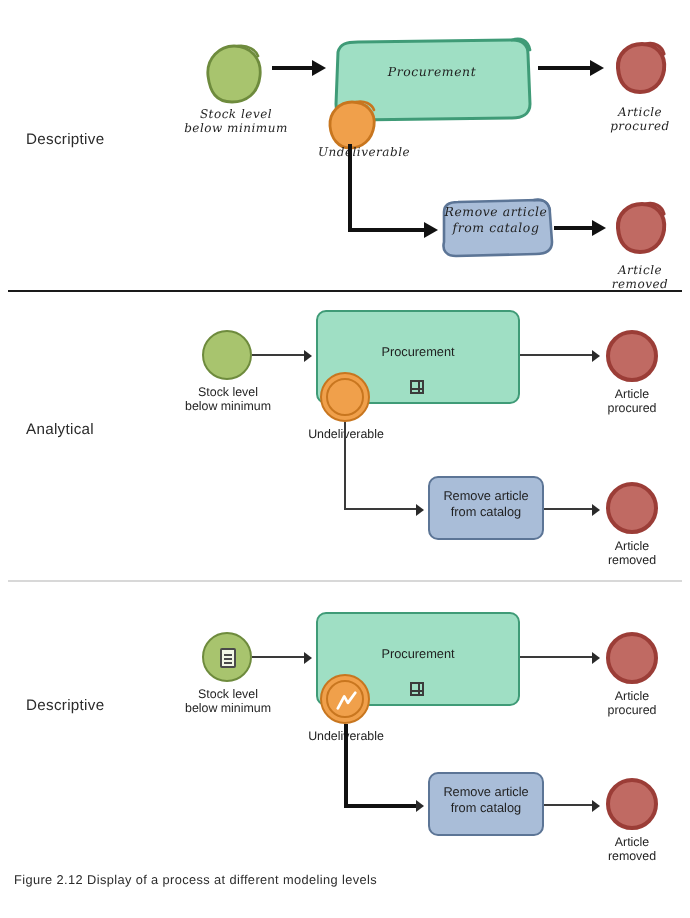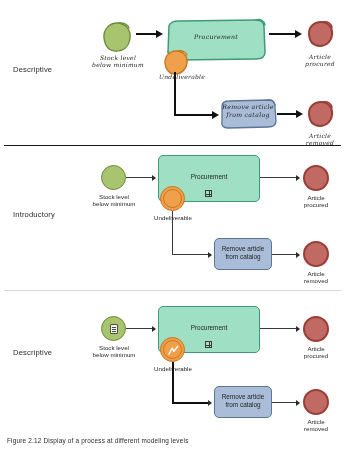--- a/index.html
+++ b/index.html
@@ -144,21 +144,21 @@
       <path d="M18,3 C22,2 26,4 27,8" fill="none" stroke="#9b3d37" stroke-width="1.6" stroke-linecap="round"></path>
     </svg>
     <div class="cap sk" style="left:297px;top:132px;width:46px;">Article</div>
     <div class="cap sk" style="left:297px;top:139px;width:46px;">removed</div>
   </div>
 
   <div class="rule rule-dark"></div>
 
   <div class="row row-2">
 
-    <div class="level-label lbl-2" style="top:64px;">Introductory</div>
+    <div class="level-label lbl-2" style="top:64px;">Analytical</div>
 
     <div class="ev ev-start" style="left:101px;top:19px;width:25px;height:25px;"></div>
     <div class="cap" style="left:88px;top:47px;width:52px;">Stock level</div>
     <div class="cap" style="left:84px;top:54px;width:60px;">below minimum</div>
 
     <div class="flow h" style="left:126px;top:31px;width:28px;"></div>
     <div class="ahead" style="left:152px;top:28.5px;"></div>
 
     <div class="task task-green" style="left:158px;top:9px;width:102px;height:47px;"></div>
     <div class="intask" style="left:170px;top:27px;width:78px;">Procurement</div>

